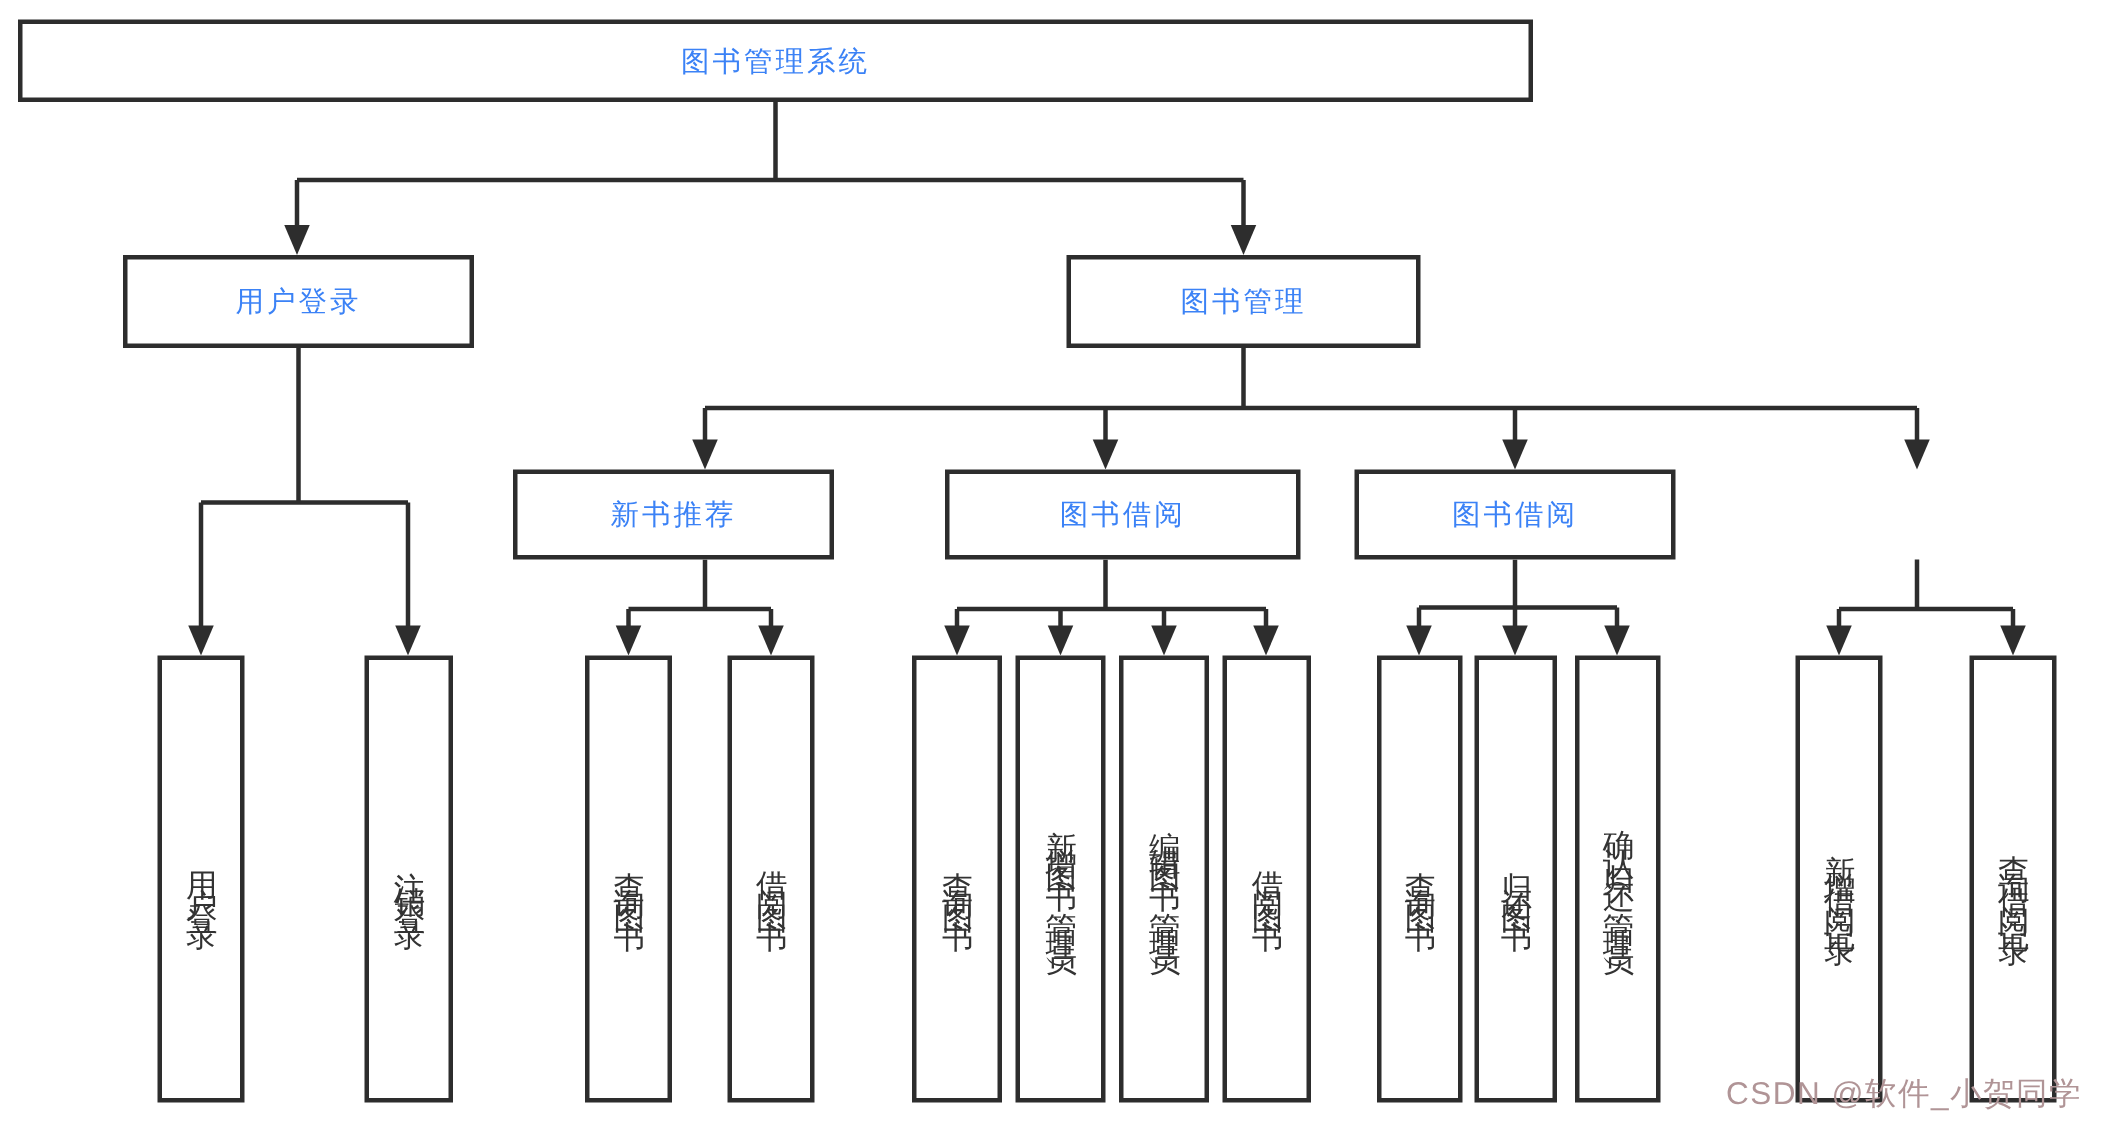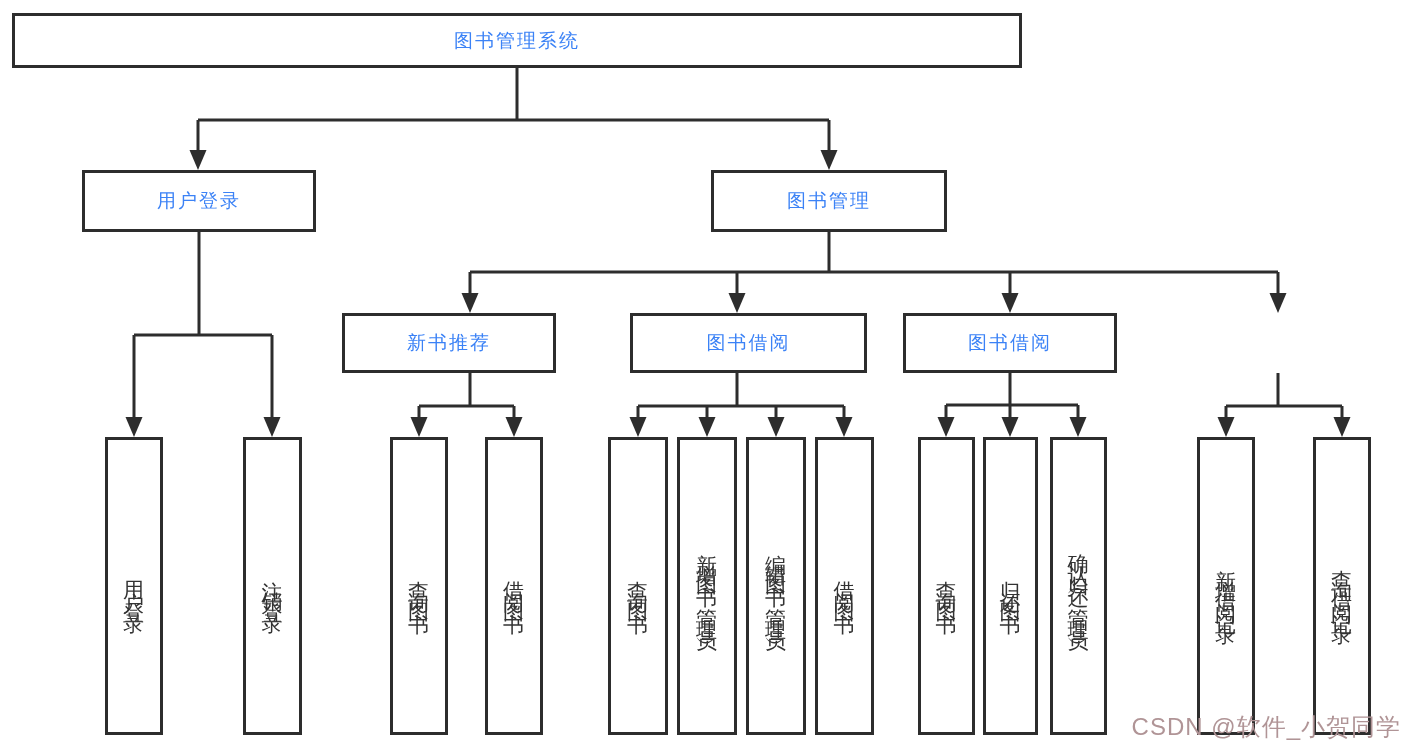--- a/index.html
+++ b/index.html
@@ -32,22 +32,22 @@
   .vbox span{
     writing-mode:vertical-rl;
     text-orientation:mixed;
     font-size:21px;
     line-height:1;
     letter-spacing:11px;
     white-space:nowrap;
   }
   #watermark{
     position:absolute;
-    right:4px;bottom:4px;
-    font-size:24px;
+    right:17px;bottom:4px;
+    font-size:21px;
     color:#b09496;
     letter-spacing:1px;
     z-index:5;
     white-space:nowrap;
   }
 </style>
 </head>
 <body>
 
 <div id="canvas">

